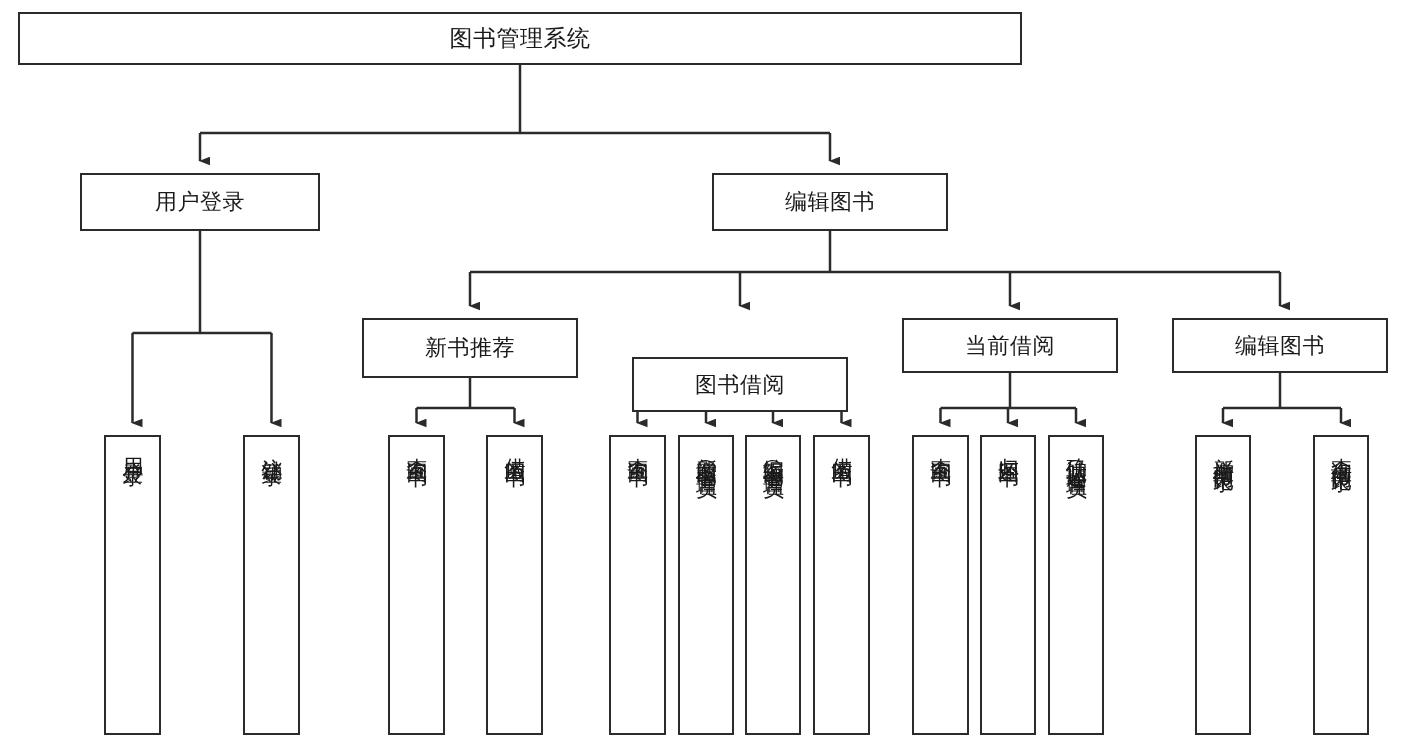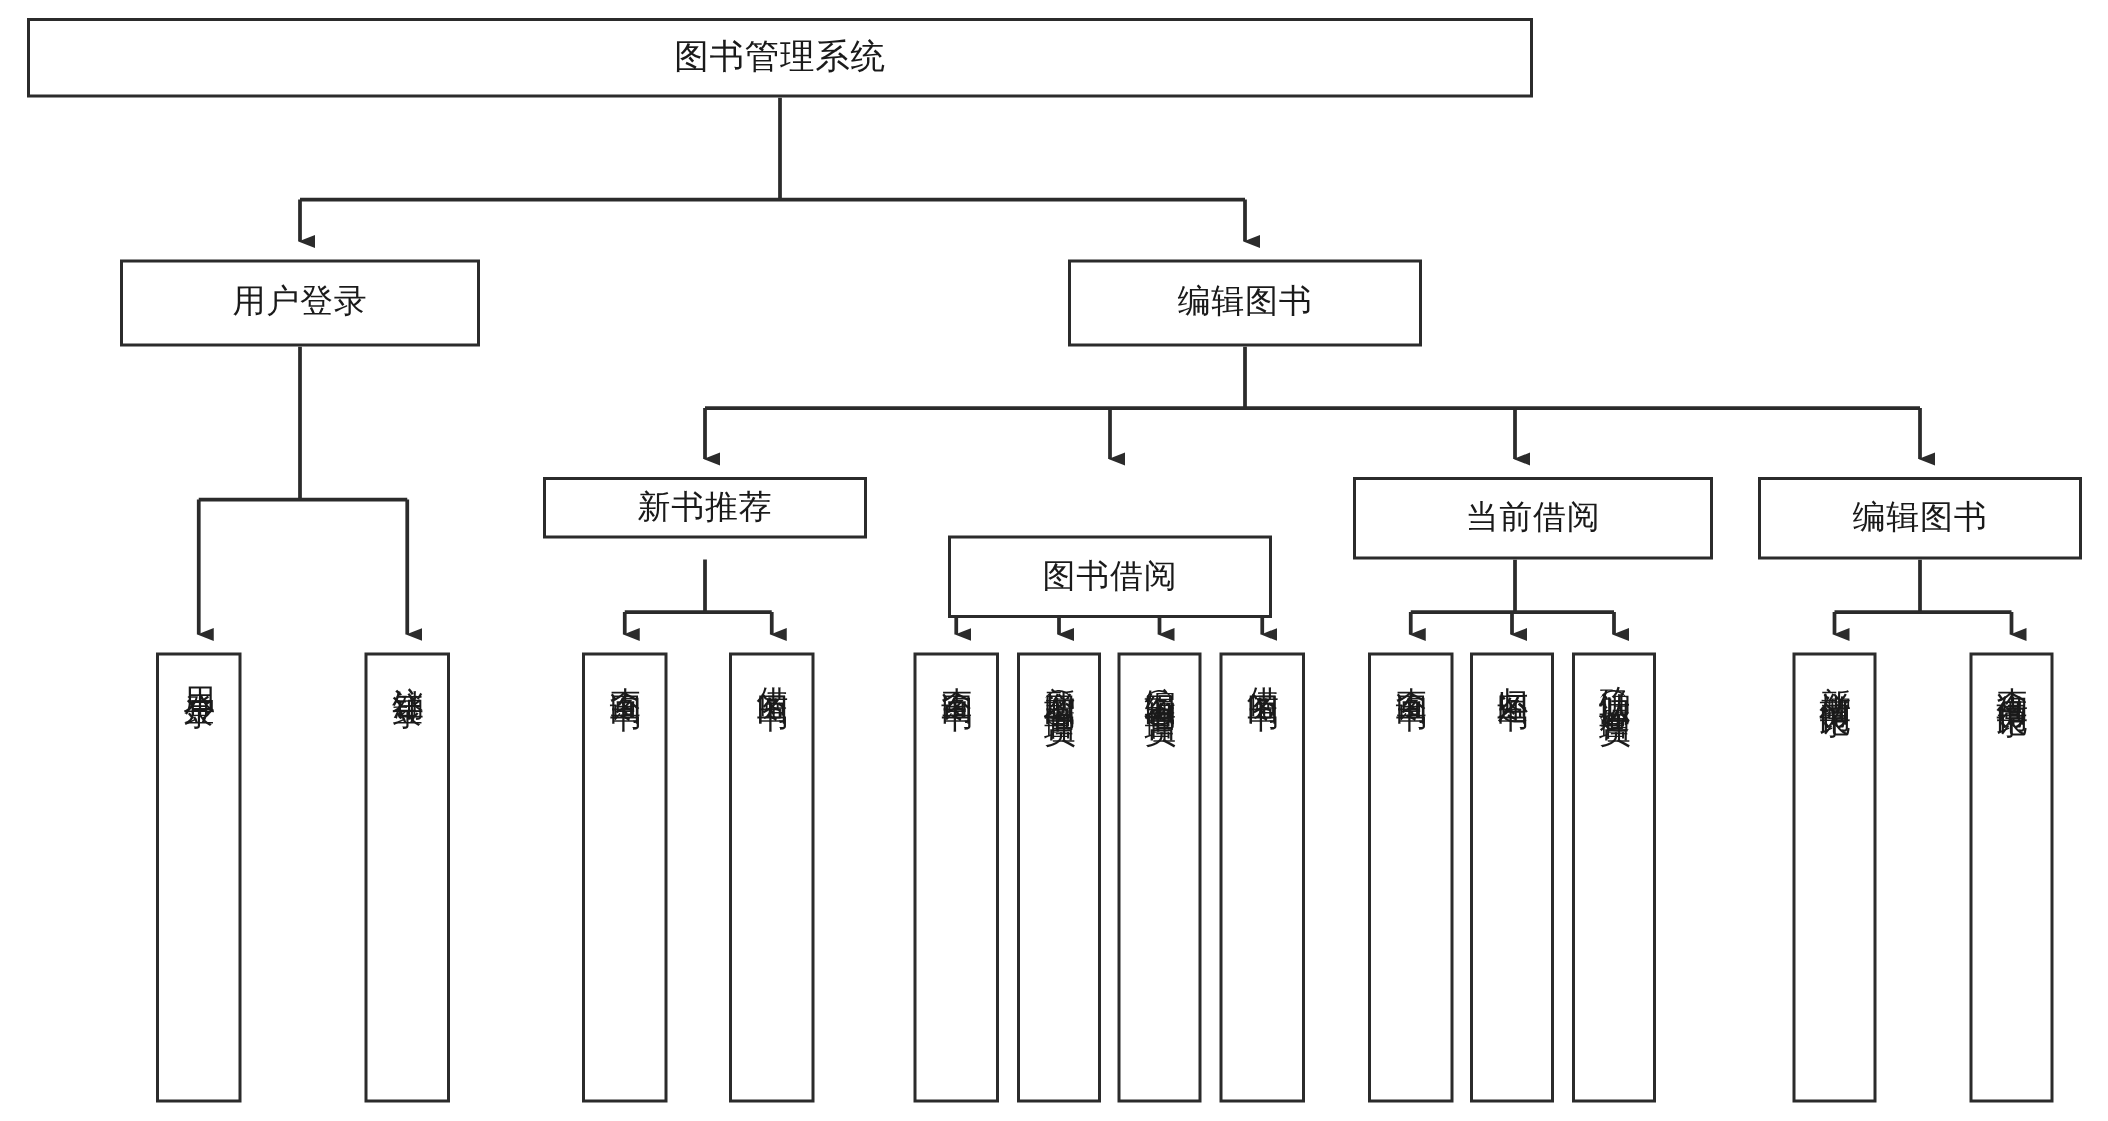--- a/index.html
+++ b/index.html
@@ -124,27 +124,27 @@
   <div id="node-layer">
       <div class="node-box horizontal root" style="left: 18px; top: 12px; width: 1004px; height: 53px;">
         <span class="node-label">图书管理系统</span>
       </div>
       <div class="node-box horizontal" style="left: 80px; top: 173px; width: 240px; height: 58px;">
         <span class="node-label">用户登录</span>
       </div>
       <div class="node-box horizontal" style="left: 712px; top: 173px; width: 236px; height: 58px;">
         <span class="node-label">编辑图书</span>
       </div>
-      <div class="node-box horizontal" style="left: 362px; top: 318px; width: 216px; height: 41px;">
+      <div class="node-box horizontal" style="left: 362px; top: 318px; width: 216px; height: 60px;">
         <span class="node-label">新书推荐</span>
       </div>
       <div class="node-box horizontal" style="left: 632px; top: 318px; width: 216px; height: 55px; margin-top: 39px;">
         <span class="node-label">图书借阅</span>
       </div>
-      <div class="node-box horizontal" style="left: 902px; top: 318px; width: 240px; height: 55px;">
+      <div class="node-box horizontal" style="left: 902px; top: 318px; width: 216px; height: 55px;">
         <span class="node-label">当前借阅</span>
       </div>
       <div class="node-box horizontal" style="left: 1172px; top: 318px; width: 216px; height: 55px;">
         <span class="node-label">编辑图书</span>
       </div>
       <div class="node-box vertical" style="left: 104px; top: 435px; width: 57px; height: 300px;">
         <span class="node-label">用户登录</span>
       </div>
       <div class="node-box vertical" style="left: 243px; top: 435px; width: 57px; height: 300px;">
         <span class="node-label">注销登录</span>

